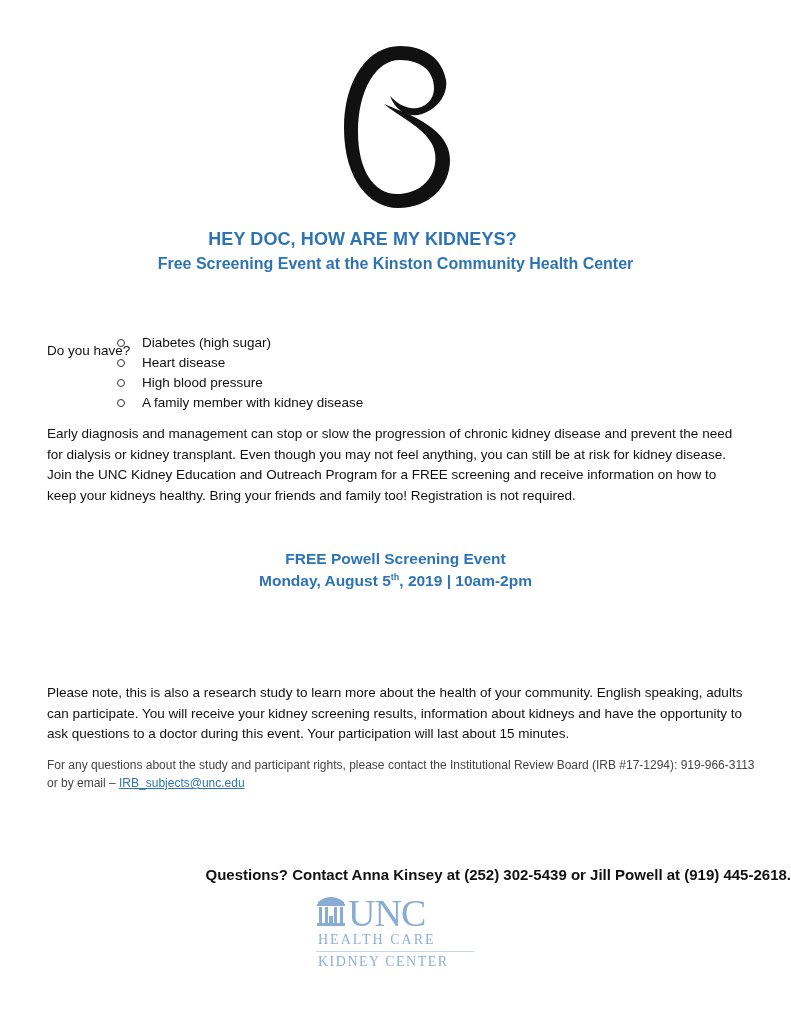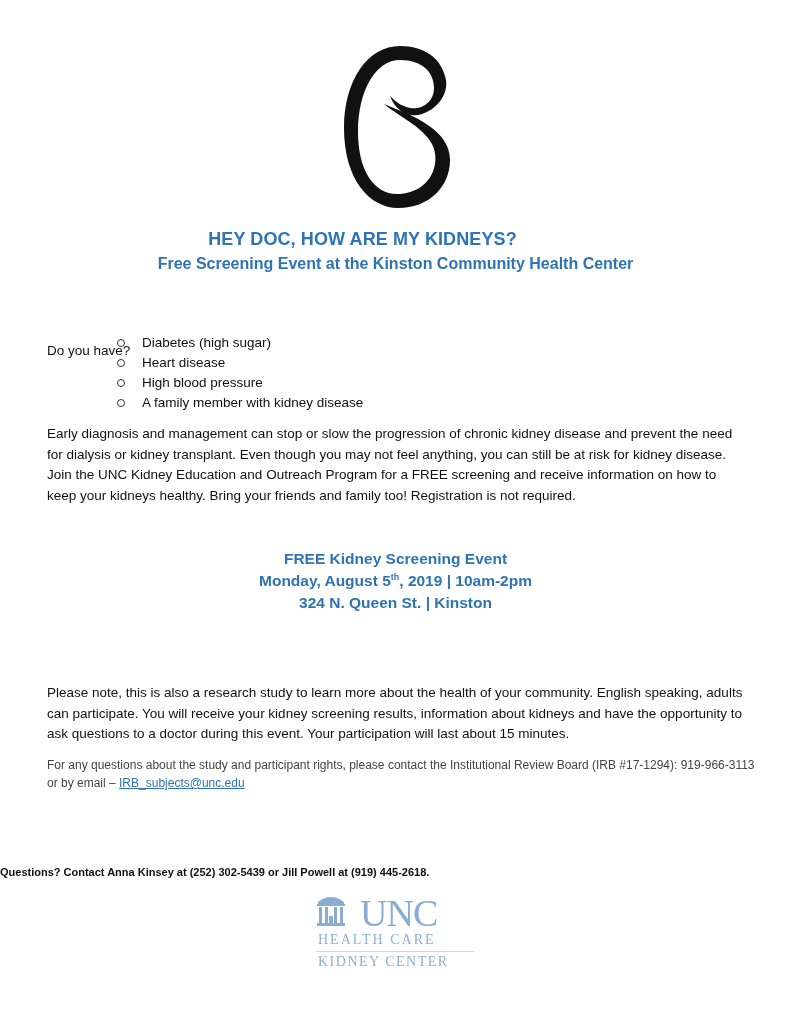--- a/index.html
+++ b/index.html
@@ -109,38 +109,37 @@
     }
     .irb a {
       color: #2e74b5;
       text-decoration: underline;
     }
     .contact {
       position: absolute;
       left: 0;
       width: 791px;
       top: 866px;
-      text-align: left;
-      font-weight: bold;
-      font-size: 11px;
+      text-align: right;
+      font-weight: bold;
+      font-size: 15px;
     }
     .unc-logo {
       position: absolute;
       left: 316px;
       top: 896px;
       width: 160px;
       height: 76px;
       color: #8fb0d6;
       font-family: "Liberation Serif", serif;
     }
     .unc-top {
       display: flex;
       align-items: flex-end;
       height: 34px;
-      gap: 12px;
     }
     .unc-text {
       font-size: 38px;
       line-height: 34px;
       color: #89acd4;
       letter-spacing: -1px;
       margin-left: 2px;
     }
     .unc-hc {
       font-size: 14px;
@@ -191,23 +190,22 @@
   </li>
   <li>
     <span class="bullet-marker"></span>
     <span>A family member with kidney disease</span>
   </li>
 </ul>
 
 <div class="para para1">Early diagnosis and management can stop or slow the progression of chronic kidney disease and prevent the need for dialysis or kidney transplant. Even though you may not feel anything, you can still be at risk for kidney disease. Join the UNC Kidney Education and Outreach Program for a FREE screening and receive information on how to keep your kidneys healthy. Bring your friends and family too! Registration is not required.</div>
 
 <div class="event-block">
-  <div>FREE Kidney Screening Event</div>
+  <div>FREE Powell Screening Event</div>
   <div><span>Monday, August 5</span><sup>th</sup><span>, 2019 | 10am-2pm</span></div>
-  <div>324 N. Queen St. | Kinston</div>
 </div>
 
 <div class="para para2">Please note, this is also a research study to learn more about the health of your community. English speaking, adults can participate. You will receive your kidney screening results, information about kidneys and have the opportunity to ask questions to a doctor during this event. Your participation will last about 15 minutes.</div>
 
 <div class="irb">
   <span>For any questions about the study and participant rights, please contact the Institutional Review Board (IRB #17-1294): 919-966-3113 or by email – </span><a title="IRB_subjects@unc.edu">IRB_subjects@unc.edu</a>
 </div>
 
 <div class="contact">Questions? Contact Anna Kinsey at (252) 302-5439 or Jill Powell at (919) 445-2618.</div>
 

